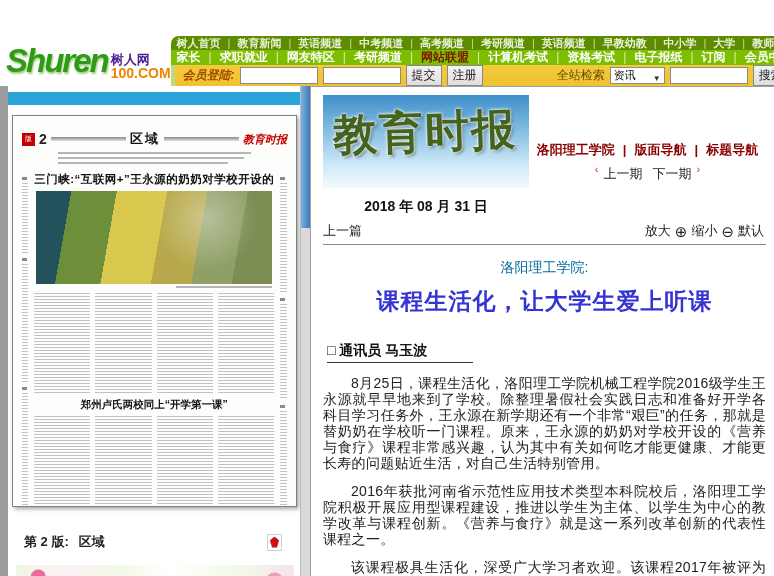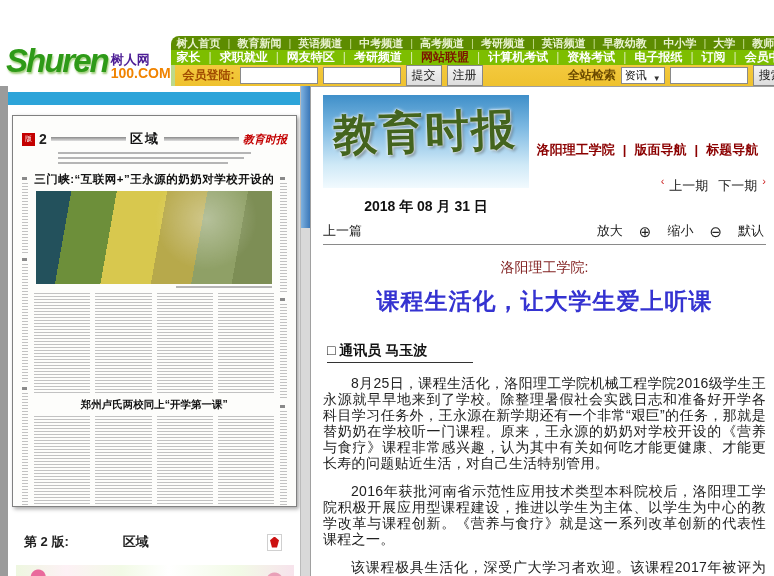--- a/index.html
+++ b/index.html
@@ -18,30 +18,30 @@
   .nav1 { background:#5d8c00; border-radius:8px 0 0 0; height:15px; display:flex;
     align-items:center; padding:0 6px; overflow:hidden; }
   .nav1 span { color:#e9f2d0; font-size:11px; font-weight:bold; white-space:nowrap; cursor:pointer; }
   .nav1 span + span::before { content:"|"; color:#c6dd8e; margin:0 7px; font-weight:normal; }
   .nav2 { background:#7dbe00; height:16px; display:flex; align-items:center; padding:0 6px; overflow:hidden; }
   .nav2 span { color:#fff; font-size:12px; font-weight:bold; white-space:nowrap; cursor:pointer; }
   .nav2 span + span::before { content:"|"; color:#d9ecae; margin:0 8px; font-weight:normal; }
   .nav2 span.active { color:#7b1500; }
   .loginbar { flex:1; background:linear-gradient(180deg,#f3c93e,#efc22f); border-left:4px solid #bcd98a;
     display:flex; align-items:center; padding:0 10px 0 8px; gap:5px; }
-  .loginbar .lbl { color:#a04a00; font-size:12px; font-weight:bold; }
+  .loginbar .lbl { color:#a04a00; font-size:12px; font-weight:bold;font-style:italic; }
   .loginbar input[type=text], .loginbar input[type=password] {
     width:78px; height:17px; border:1px solid #8a8a8a; background:#fff; font-size:11px; padding:0 2px; }
   .btn { font-size:12px; color:#222; background:linear-gradient(180deg,#f4f4f4,#ddd);
     border:1px solid #888; padding:1px 5px; cursor:pointer; }
   .spacer { flex:1; }
   .searchgrp { display:flex; align-items:center; gap:5px; }
-  .searchgrp .slbl { color:#6b4a00; font-size:12px;font-weight:bold; }
+  .searchgrp .slbl { color:#6b4a00; font-size:12px; }
   .fake-select { background:#fff; border:1px solid #8a8a8a; font-size:11px; height:17px;
-    display:flex; align-items:flex-end; gap:6px; padding:0 3px; cursor:pointer; }
+    display:flex; align-items:flex-end; gap:17px; padding:0 3px; cursor:pointer; }
   .fake-select .car { font-size:8px; color:#333; }
   .searchgrp input { width:198px; height:17px; border:1px solid #8a8a8a; font-size:11px; padding:0 2px; }
 
   
   .main { display:flex; height:519px; background:#fff; }
   .gutter { width:8px; background:#9b9b9b; }
   .left-panel { width:292px; display:flex; flex-direction:column; background:#fff; }
   .bluebar { height:13px; background:#2da4d9; margin-top:6px; }
 
   
@@ -67,21 +67,21 @@
     background:
       radial-gradient(circle at 72% 30%, rgba(255,255,255,.35), transparent 28%),
       linear-gradient(100deg,#23515c 0 14%,#6d8f3a 14% 32%,#d8c84e 32% 52%,#b7a94b 52% 68%,#8fa066 68% 84%,#7d8e55 84%),
       #5c6b3a; }
   .np-caption { height:2px; width:40%; background:#b5b5b5; margin:2px 2px 5px auto; }
   .np-cols { display:flex; gap:5px; margin-bottom:5px; }
   .np-cols > div { flex:1; }
   .np-h2 { font-size:10.5px; font-weight:bold; color:#111; text-align:center; white-space:nowrap;
     margin:3px 0 4px; }
 
-  .pageinfo { display:flex; align-items:center; margin:26px 18px 0 16px;gap:44px; }
+  .pageinfo { display:flex; align-items:center; margin:26px 18px 0 16px; }
   .pageinfo .pi-lbl { font-size:13px; font-weight:bold; color:#222; }
   .pageinfo .pi-sec { font-size:13px; font-weight:bold; color:#222; margin-left:10px; }
   .pdf-icon { margin-left:auto; width:15px; height:17px; background:#fff; border:1px solid #d0d0d0;
     position:relative; cursor:pointer; }
   .pdf-icon::before { content:""; position:absolute; inset:2px; background:#cc1111;
     clip-path:polygon(50% 0,100% 35%,78% 100%,22% 100%,0 35%); }
   .ad-banner { margin:14px 6px 0 8px; flex:1;
     background:
       radial-gradient(circle at 8% 30%, #e96a9c 0 7px, transparent 8px),
       radial-gradient(circle at 16% 85%, #8cc63f 0 9px, transparent 10px),
@@ -99,30 +99,30 @@
   .banner { width:206px; height:93px; position:relative; overflow:hidden;
     background:linear-gradient(180deg,#3f8fc9 0,#7db9e2 35%,#cfe9f7 75%,#f2fafe 100%); }
   .banner .callig { position:absolute; left:10px; top:8px; font-size:44px; font-weight:bold;
     font-family:"Liberation Serif","DejaVu Serif",serif; color:#44641e; letter-spacing:2px;
     text-shadow:0 0 2px #fff,0 0 4px #fff,2px 2px 3px rgba(0,0,0,.4); transform:rotate(-2deg); }
   .date { width:206px; text-align:center; font-size:14px; font-weight:bold; color:#111; margin-top:10px; }
   .mast-right { flex:1; padding-top:46px; text-align:center; }
   .navlinks { font-size:13px; font-weight:bold; }
   .navlinks span { color:#8b0000; cursor:pointer; white-space:nowrap; }
   .navlinks span + span::before { content:"|"; color:#8b0000; margin:0 8px; }
-  .issuenav { margin-top:16px; font-size:13px; color:#222;text-align:right; }
+  .issuenav { margin-top:4px; font-size:13px; color:#222; }
   .issuenav .arr { color:#cc2222; font-size:11px; vertical-align:super; }
   .issuenav b { font-weight:normal; cursor:pointer; margin:0 5px; }
   .toolbar { display:flex; justify-content:space-between; align-items:flex-end;
     border-bottom:1px solid #8a8a8a; padding:6px 2px 4px 0; font-size:13px; color:#222; }
   .toolbar .tleft { cursor:pointer; }
-  .toolbar .tright { display:flex; align-items:center; gap:16px; white-space:nowrap; }
+  .toolbar .tright { display:flex; align-items:center; gap:4px; white-space:nowrap; }
   .toolbar .tright span { cursor:pointer; }
   .toolbar .circ { font-size:15px; line-height:1; }
-  .kicker { text-align:center; margin-top:14px; font-size:14px; color:#7f1d1d; }
+  .kicker { text-align:center; margin-top:14px; font-size:14px; color:#0369a1; }
   .title { text-align:center; margin-top:9px; font-size:23px; font-weight:bold; color:#3533d1;
     letter-spacing:1px; }
   .byline { margin:24px 0 8px 4px; }
   .byline span { display:inline-block; font-size:14px; font-weight:bold; color:#111;
     border-bottom:1px solid #333; padding:0 46px 2px 0; }
   .article-body { margin-top:6px; }
   .article-body p { font-size:14px; line-height:16px; color:#222; text-align:justify;
     text-indent:2em; margin-top:12px; letter-spacing:.3px; }
 </style>
 </head>

